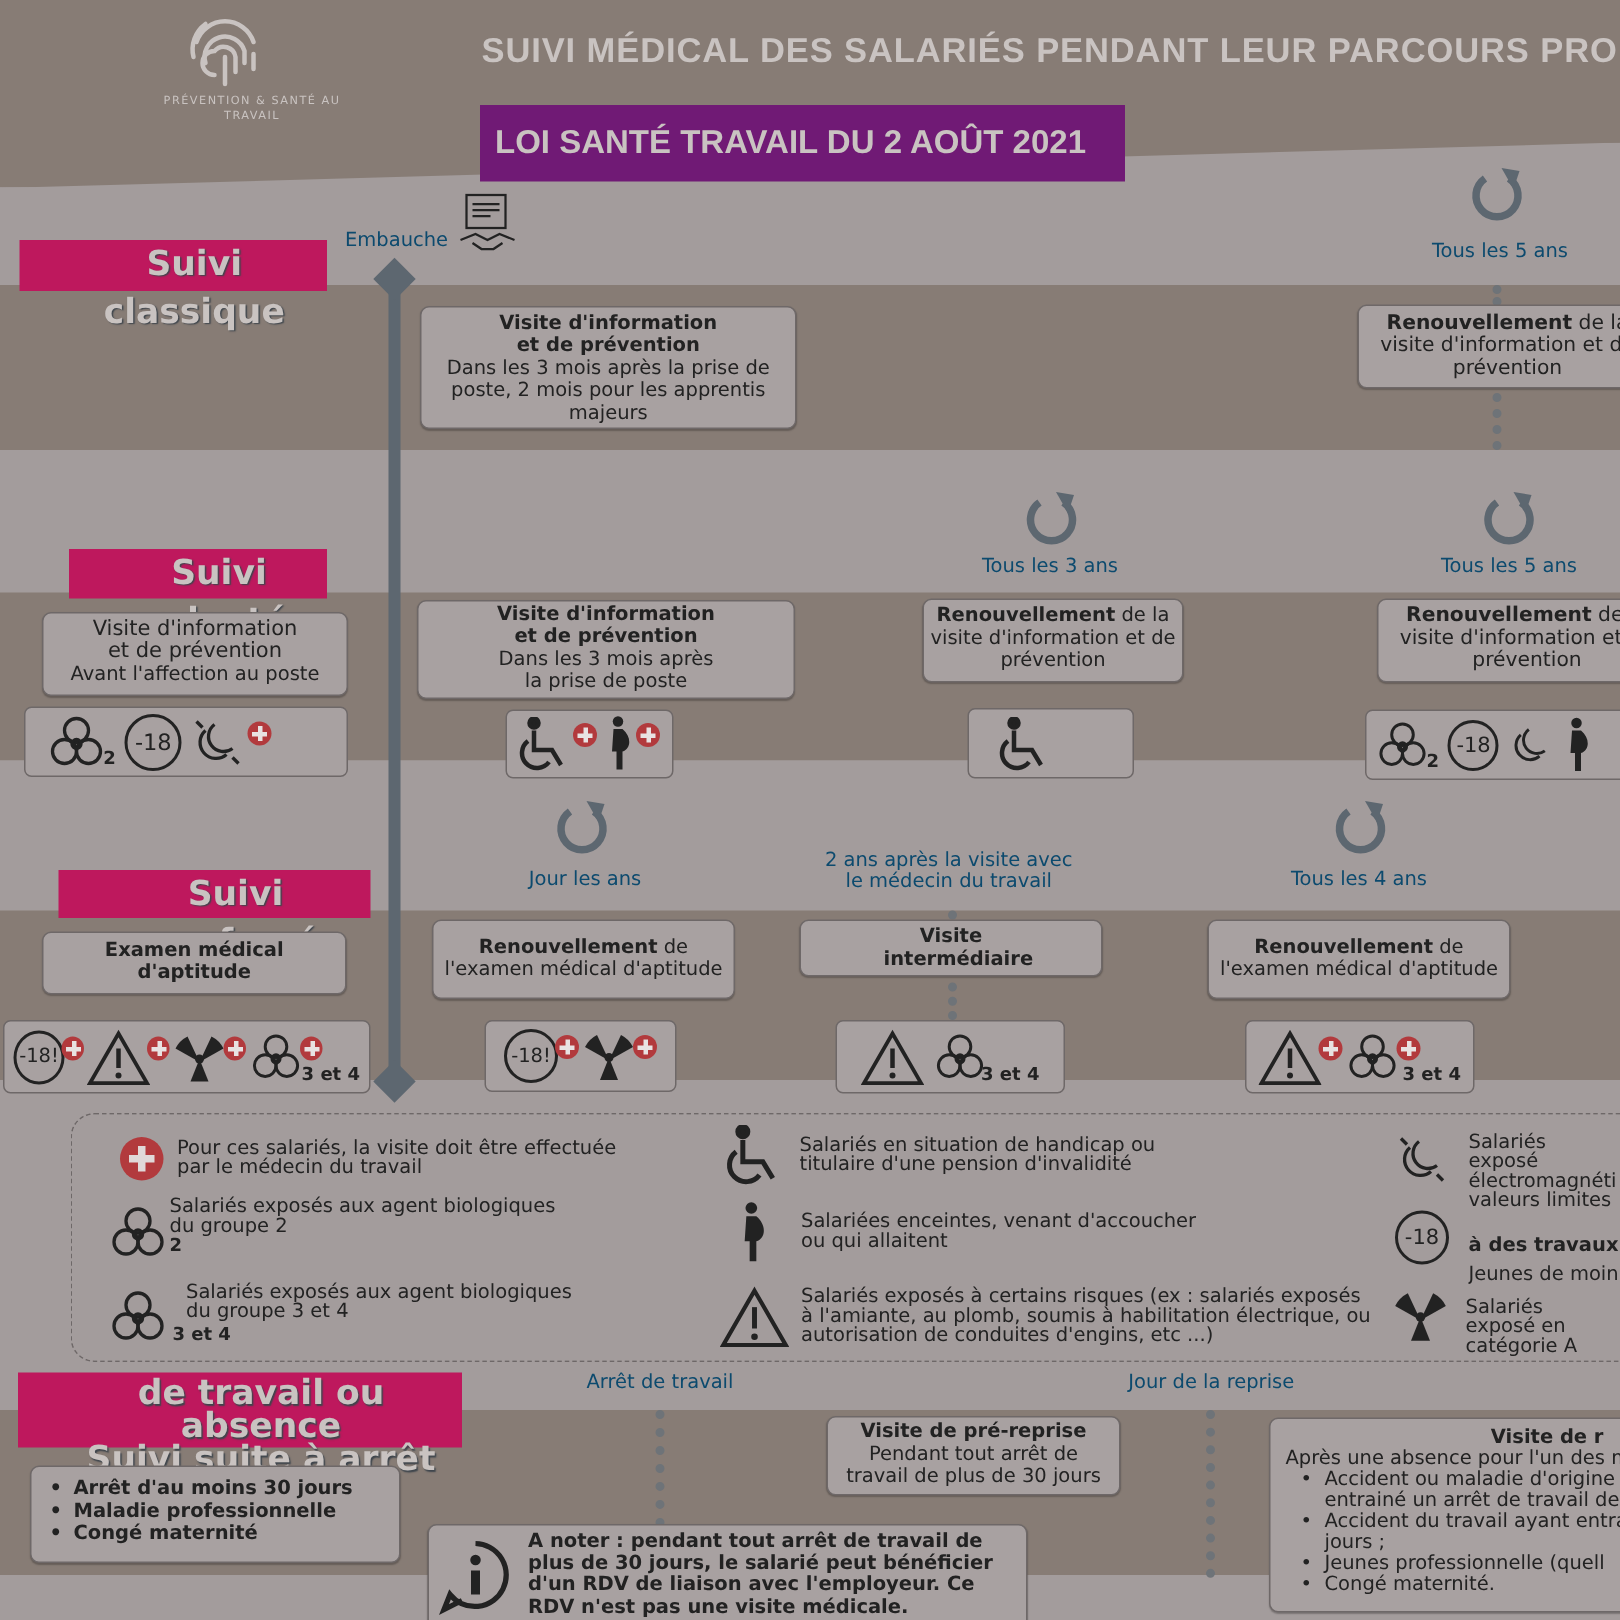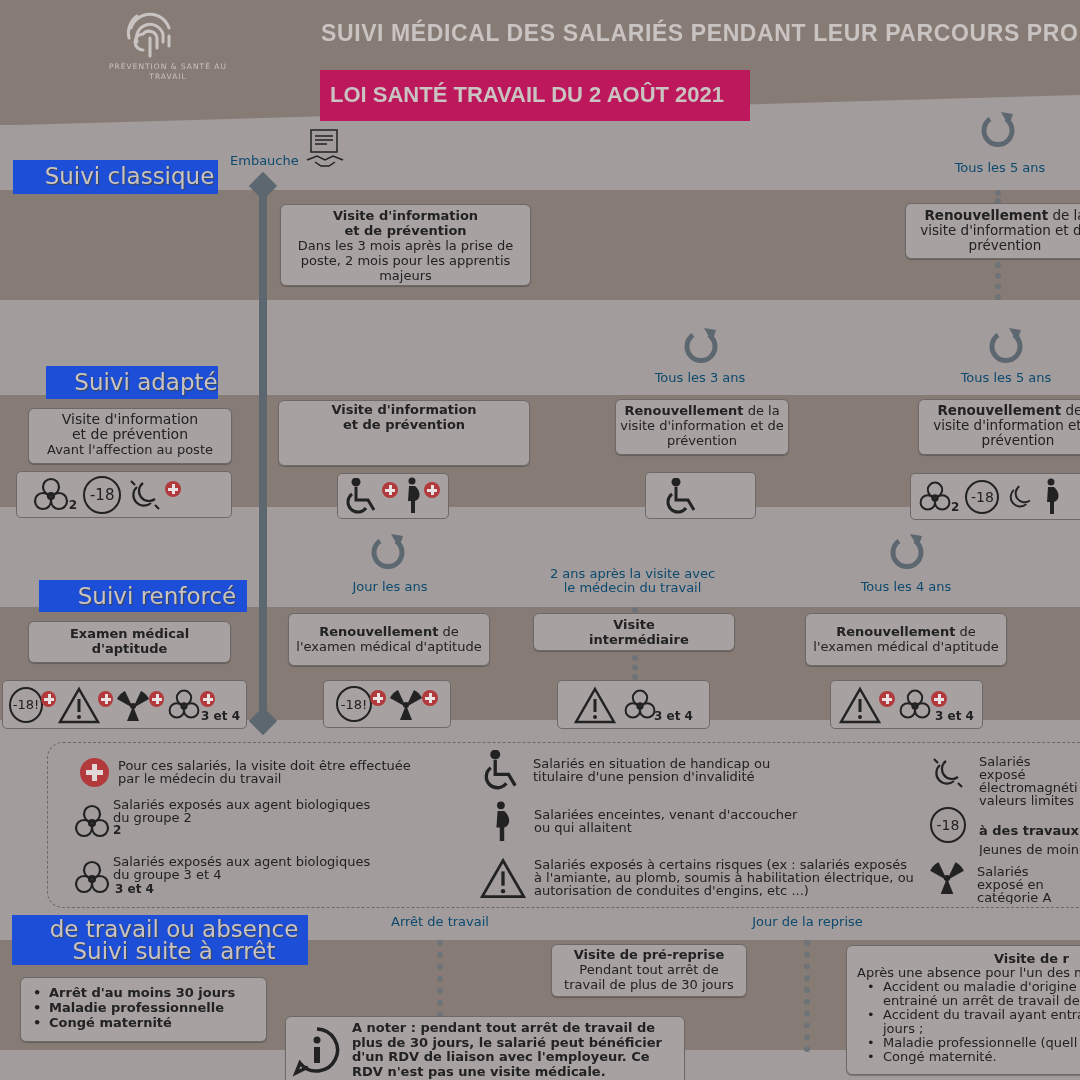--- a/index.html
+++ b/index.html
@@ -11,24 +11,24 @@
   .header-bg { position: absolute; left: 0; top: 0; width: 1080px; height: 125px; background: #877c75;
     clip-path: polygon(0 0, 100% 0, 100% 93%, 28% 100%, 0 100%); }
   .header-light { position: absolute; left: 0; top: 95px; width: 1080px; height: 95px; background: #a39c9c;
     clip-path: polygon(0 32%, 100% 0, 100% 100%, 0 100%); }
   .logo { position: absolute; left: 70px; top: 6px; width: 160px; text-align: center; color: #c9c3c1; }
   .logo .fp { width: 54px; height: 56px; margin: 0 auto; }
   .logo .brand { font-family: "DejaVu Sans", sans-serif; font-size: 38px; letter-spacing: 3px; font-weight: bold; line-height: 38px; margin-top: 2px; }
   .logo .tag { font-size: 7.5px; letter-spacing: 1px; line-height: 10px; margin-left: 36px; }
   .title-main { position: absolute; left: 321px; top: 20px; white-space: nowrap; font-family: "Liberation Sans", sans-serif;
     font-weight: bold; font-size: 23px; color: #c9c3c1; letter-spacing: 0.6px; }
-  .title-sub { position: absolute; left: 320px; top: 70px; width: 430px; height: 51px; background: #be185d; color: #c9c3c1;
+  .title-sub { position: absolute; left: 320px; top: 70px; width: 430px; height: 51px; background: #701a75; color: #c9c3c1;
     font-family: "Liberation Sans", sans-serif; font-weight: bold; font-size: 22px; padding: 12px 10px; white-space: nowrap; }
-  .section-label { position: absolute; background: #1d4ed8; color: #c9c3c1; font-size: 23px; text-align: center;
-    font-family: "DejaVu Sans", sans-serif; font-weight: 400; line-height: 32px; text-shadow: 1px 1px 1px #3e454c; padding-left: 28px; }
+  .section-label { position: absolute; background: #be185d; color: #c9c3c1; font-size: 23px; text-align: center;
+    font-family: "DejaVu Sans", sans-serif; font-weight: 700; line-height: 32px; text-shadow: 1px 1px 1px #3e454c; padding-left: 28px; }
   .timeline { position: absolute; left: 259px; top: 185px; width: 8px; height: 535px; background: #5d6770; }
   .diamond { position: absolute; width: 20px; height: 20px; background: #5d6770; transform: rotate(45deg); }
   .box { position: absolute; background: #a8a1a1; border: 1.5px solid #6e6868; border-radius: 6px; text-align: center;
     font-size: 13px; line-height: 15px; color: #222; box-shadow: 0 1px 1px rgba(0,0,0,0.25); }
   .box b { font-weight: bold; }
   .iconbox { position: absolute; background: #a8a1a1; border: 1.5px solid #6e6868; border-radius: 5px; display: flex;
     align-items: center; justify-content: center; gap: 6px; padding: 2px 6px; }
   .plus { display: inline-block; width: 16px; height: 16px; border-radius: 50%; background: #b23a3d; position: relative; vertical-align: top; margin-top: -12px; margin-left: -4px; }
   .plus::before, .plus::after { content: ""; position: absolute; background: #e8e2e2; }
   .plus::before { left: 7px; top: 3px; width: 3px; height: 10px; }
@@ -139,20 +139,21 @@
   <span>
       <svg width="30" height="36" viewBox="0 0 30 36">
         <path d="M10 2 A16 16 0 1 1 10 34 A12 12 0 0 0 10 2 Z" fill="#222"></path>
       </svg>
     </span>
 </div>
 
 <div class="box" style="left:278px;top:400px;width:252px;height:66px;padding-top:1px;">
   <b style="display:block;">Visite d'information</b>
   <b style="display:block;">et de prévention</b>
+  <span style="display:block;padding:0 50px;">Dans les 3 mois après la prise de poste</span>
 </div>
 <div class="iconbox" style="left:337px;top:473px;width:112px;height:46px;">
   <span>
       <svg width="34" height="36" viewBox="0 0 34 36" fill="none" stroke="#222" stroke-width="3">
         <circle cx="10" cy="4" r="3" fill="#222"></circle>
         <path d="M10 9 L10 22 L22 22 L28 32"></path>
         <path d="M6 16 A10 10 0 1 0 20 30"></path>
       </svg>
     </span>
     <span class="plus"></span>
@@ -358,21 +359,21 @@
 <div class="leg-text sup" style="left:113px;top:824px;">2</div>
 
 <span class="abs" style="left:72px;top:858px;">
     <svg width="40" height="40" viewBox="0 0 40 40" fill="none" stroke="#222" stroke-width="2.2">
       <circle cx="20" cy="12" r="8"></circle>
       <circle cx="12" cy="26" r="8"></circle>
       <circle cx="28" cy="26" r="8"></circle>
       <circle cx="20" cy="21" r="3"></circle>
     </svg>
   </span>
-<div class="leg-text" style="left:113px;top:855px;width:270px;">Salariés exposés aux agent biologiques du groupe 3 et 4</div>
+<div class="leg-text" style="left:124px;top:855px;width:270px;">Salariés exposés aux agent biologiques du groupe 3 et 4</div>
 <div class="leg-text sup" style="left:115px;top:883px;">3 et 4</div>
 
 <span class="abs" style="left:484px;top:750px;">
     <svg width="38" height="40" viewBox="0 0 34 36" fill="none" stroke="#222" stroke-width="3">
       <circle cx="10" cy="4" r="3" fill="#222"></circle>
       <path d="M10 9 L10 22 L22 22 L28 32"></path>
       <path d="M6 16 A10 10 0 1 0 20 30"></path>
     </svg>
   </span>
 <div class="leg-text" style="left:533px;top:757px;width:260px;">Salariés en situation de handicap ou titulaire d'une pension d'invalidité</div>
@@ -451,15 +452,15 @@
   <div style="position:absolute;left:66px;top:4px;width:330px;font-weight:bold;font-size:13px;line-height:14.5px;">A noter : pendant tout arrêt de travail de plus de 30 jours, le salarié peut bénéficier d'un RDV de liaison avec l'employeur. Ce RDV n'est pas une visite médicale.</div>
 </div>
 
 <div class="box" style="left:846px;top:945px;width:260px;height:130px;text-align:left;padding:6px 0 0 10px;font-size:13px;line-height:14px;">
   <b style="display:block;text-align:right;padding-right:36px;">Visite de r</b>
   <span style="display:block;white-space:nowrap;">Après une absence pour l'un des m</span>
   <div style="padding-left:26px;white-space:nowrap;position:relative;"><span style="position:absolute;left:10px;">•</span><span>Accident ou maladie d'origine</span></div>
   <div style="padding-left:26px;white-space:nowrap;"><span>entrainé un arrêt de travail de</span></div>
   <div style="padding-left:26px;white-space:nowrap;position:relative;"><span style="position:absolute;left:10px;">•</span><span>Accident du travail ayant entra</span></div>
   <div style="padding-left:26px;white-space:nowrap;"><span>jours ;</span></div>
-  <div style="padding-left:26px;white-space:nowrap;position:relative;"><span style="position:absolute;left:10px;">•</span><span>Maladie professionnelle (quell</span></div>
+  <div style="padding-left:26px;white-space:nowrap;position:relative;"><span style="position:absolute;left:10px;">•</span><span>Jeunes professionnelle (quell</span></div>
   <div style="padding-left:26px;white-space:nowrap;position:relative;"><span style="position:absolute;left:10px;">•</span><span>Congé maternité.</span></div>
 </div>
 
 </body></html>

